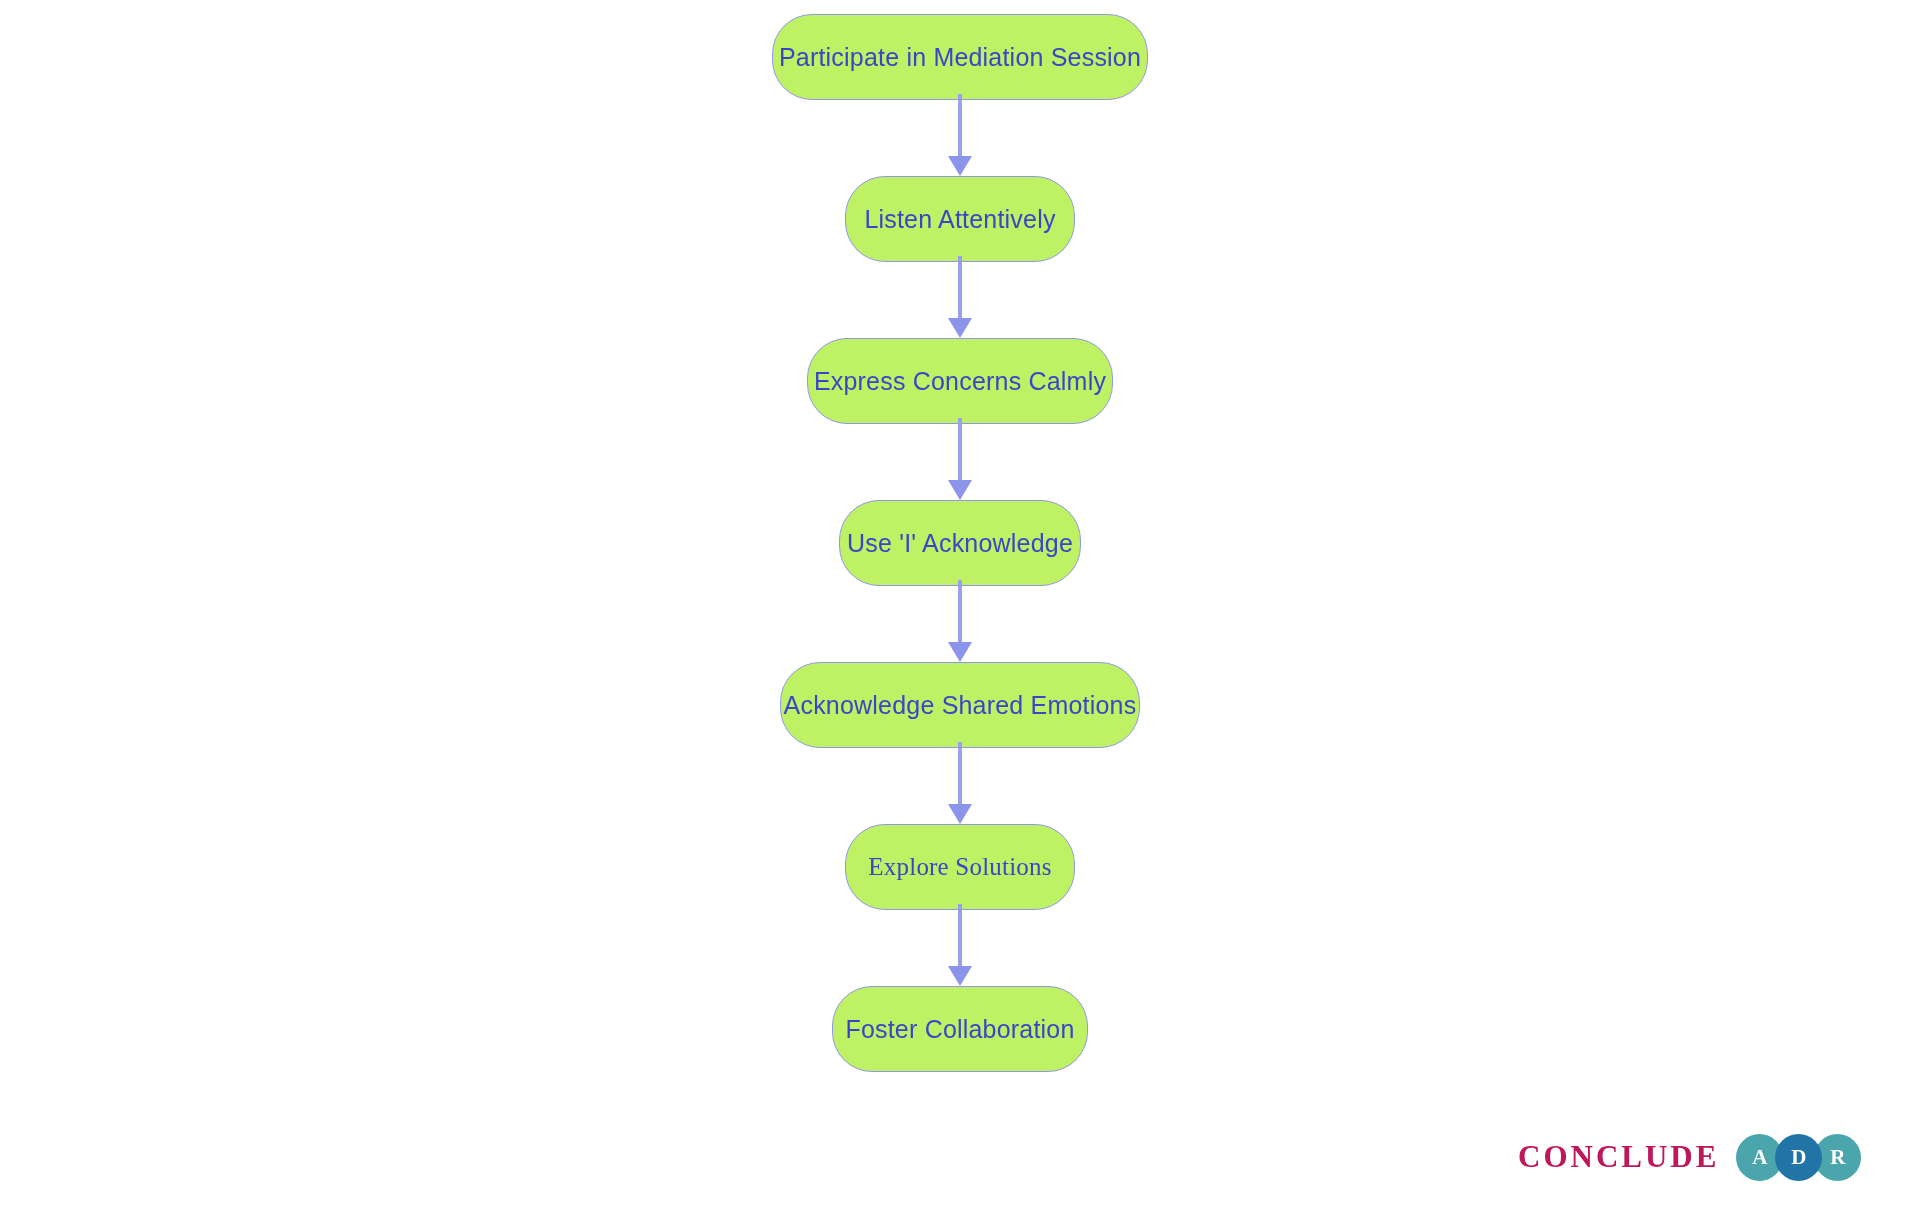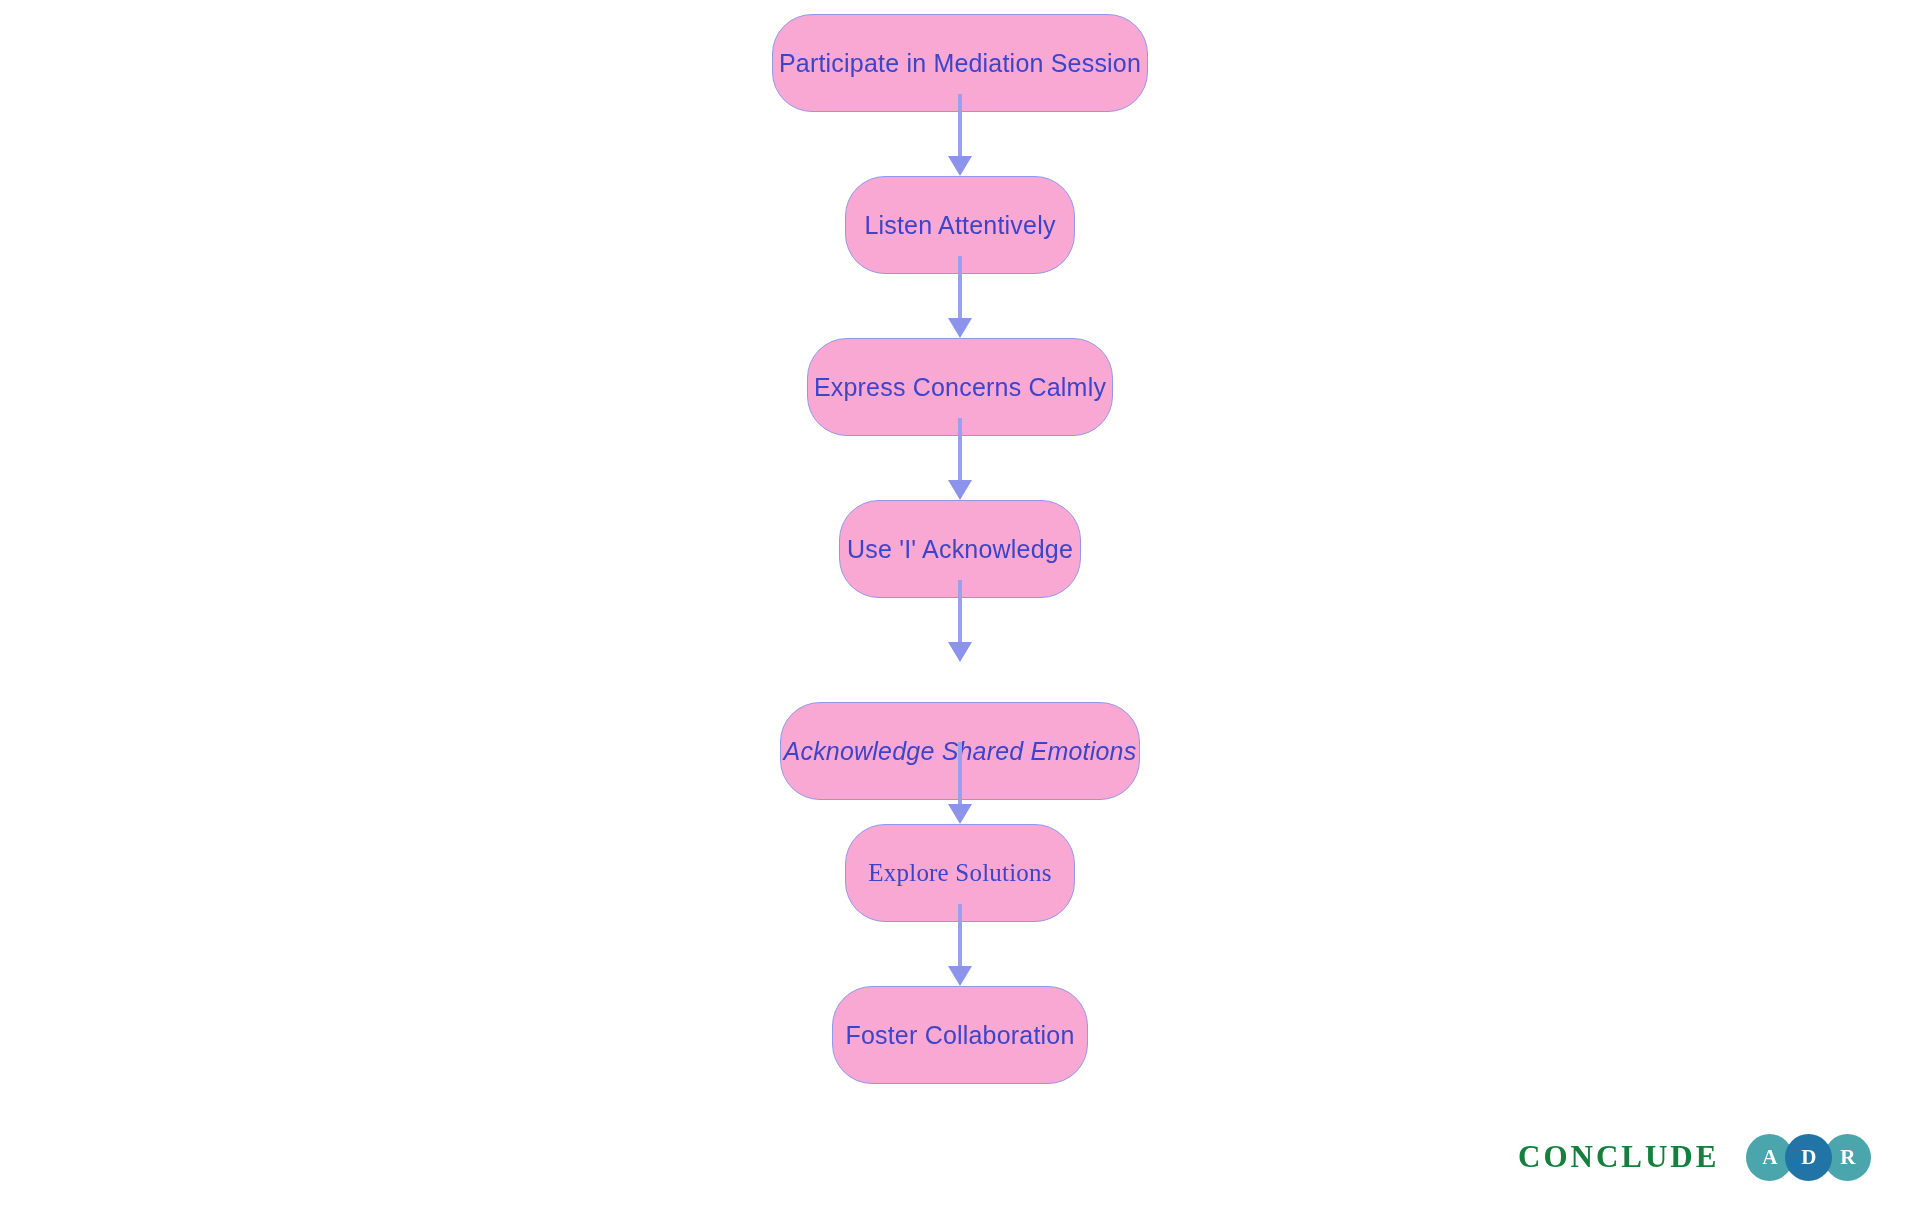--- a/index.html
+++ b/index.html
@@ -6,23 +6,23 @@
   .canvas {
     position: relative;
     width: 1920px;
     height: 1215px;
     background: #ffffff;
     overflow: hidden;
     font-family: "Liberation Sans", sans-serif;
   }
   .node {
     position: absolute;
-    height: 98px;
+    height: 86px;
     border-radius: 40px;
-    background: #f9a8d4;
+    background: #bef264;
     border: 1.5px solid #9197ea;
     box-sizing: border-box;
     display: flex;
     align-items: center;
     justify-content: center;
     color: #3d44c7;
     font-size: 25px;
     white-space: nowrap;
     letter-spacing: 0.2px;
   }
@@ -55,22 +55,22 @@
     top: 1132px;
     height: 50px;
     display: flex;
     align-items: center;
   }
   .logo-wordmark {
     font-family: "Liberation Serif", serif;
     font-weight: bold;
     font-size: 31px;
     letter-spacing: 3px;
-    color: #15803d;
-    margin-right: 27px;
+    color: #be185d;
+    margin-right: 17px;
   }
   .logo-badges { display: flex; align-items: center; }
   .badge {
     width: 47px;
     height: 47px;
     border-radius: 50%;
     display: flex;
     align-items: center;
     justify-content: center;
     font-family: "Liberation Serif", serif;
@@ -120,21 +120,21 @@
 
   <div class="node" style="left:839px; top:500px; width:242px;">
     <span>Use 'I' Acknowledge</span>
   </div>
 
   <div class="arrow" style="left:948px; top:580px;">
     <div class="shaft"></div>
     <div class="head"></div>
   </div>
 
-  <div class="node" style="left:780px; top:702px; width:360px;font-style:italic;">
+  <div class="node" style="left:780px; top:662px; width:360px;">
     <span>Acknowledge Shared Emotions</span>
   </div>
 
   <div class="arrow" style="left:948px; top:742px;">
     <div class="shaft"></div>
     <div class="head"></div>
   </div>
 
   <div class="node" style="left:845px; top:824px; width:230px;font-family:Liberation Serif, serif;">
     <span>Explore Solutions</span>

